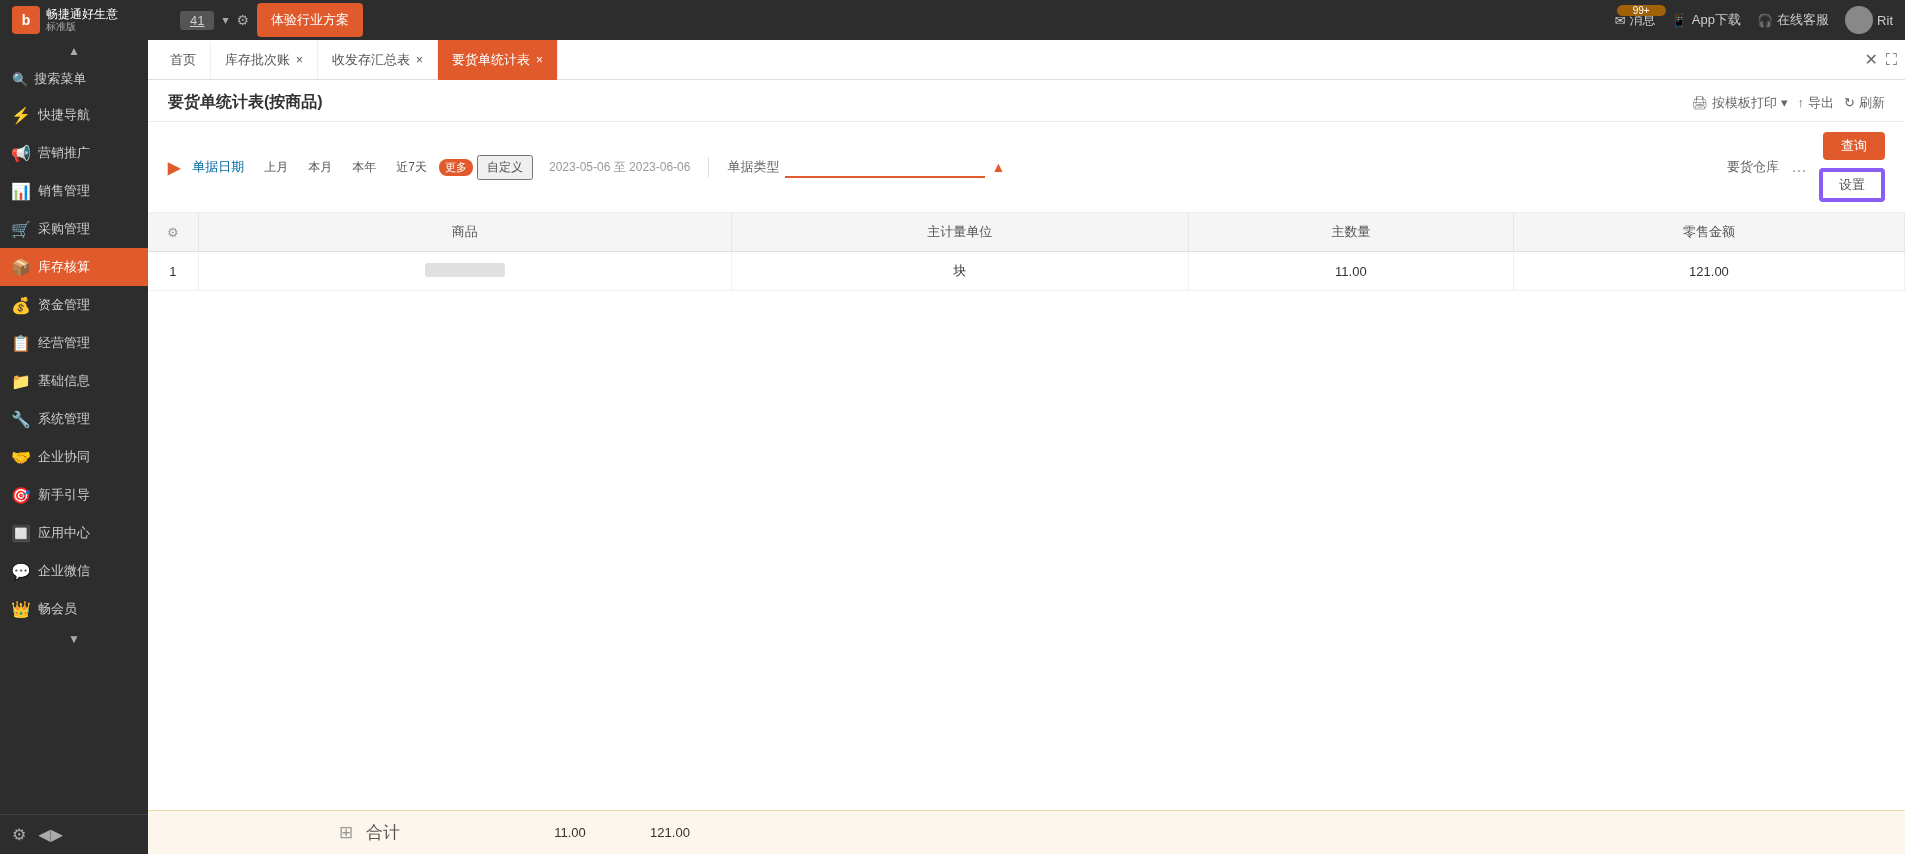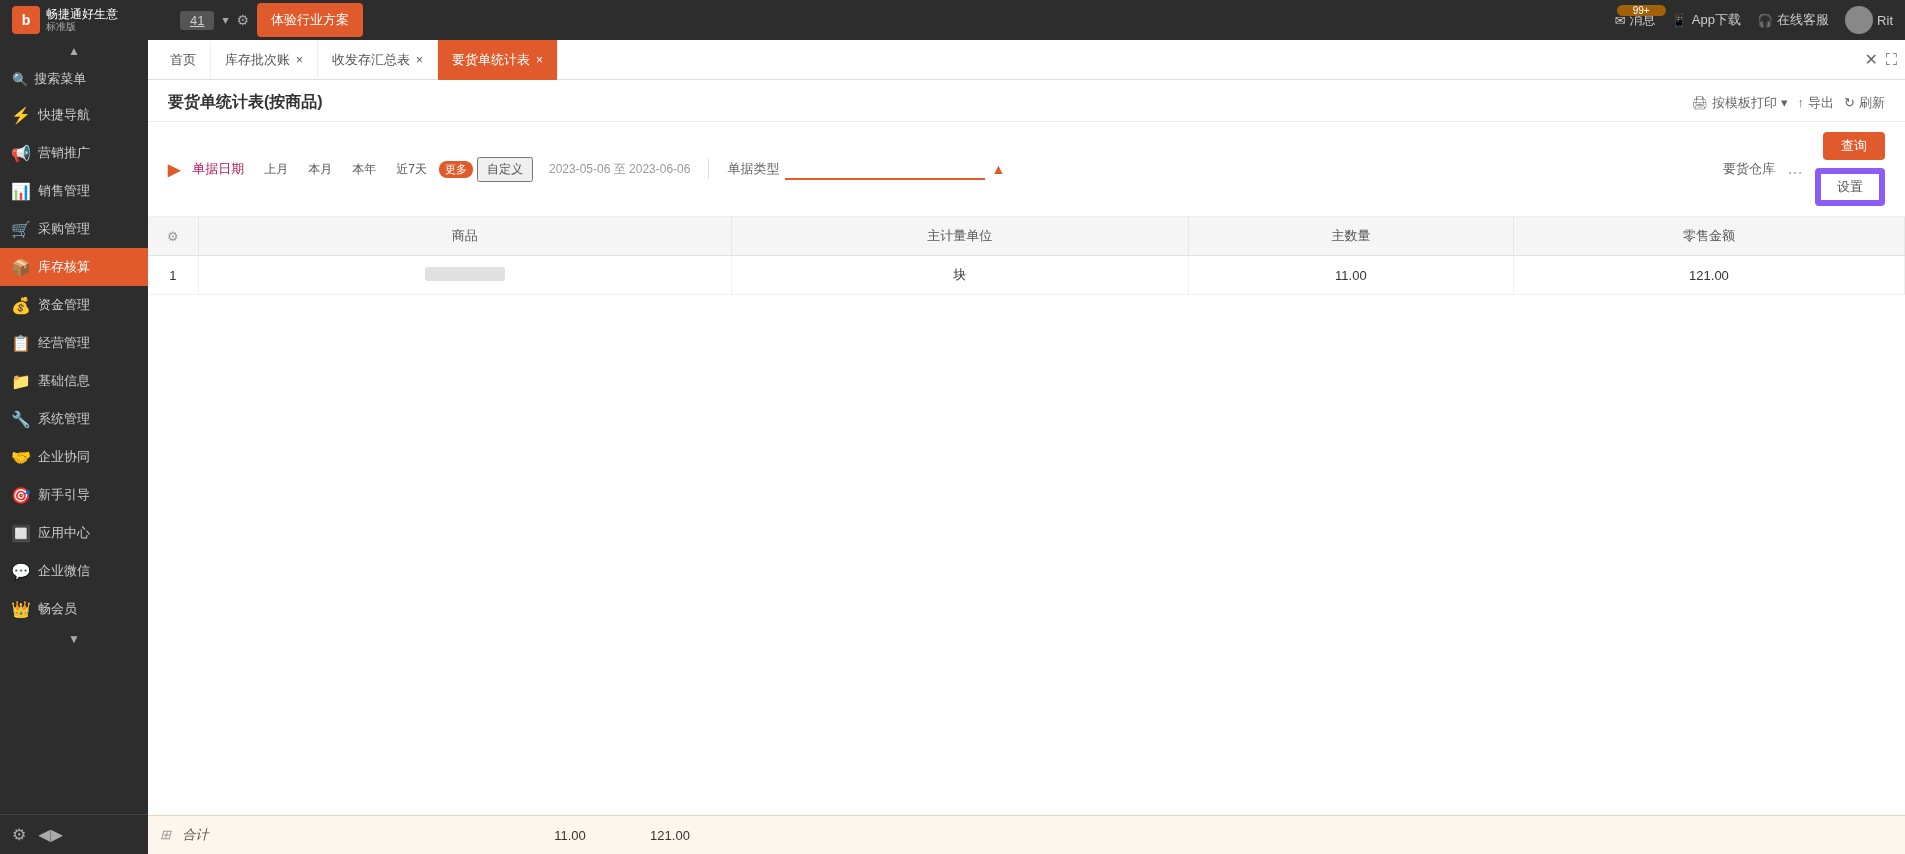--- a/index.html
+++ b/index.html
@@ -58,54 +58,54 @@
     .page-header { display: flex; align-items: center; justify-content: space-between; padding: 12px 20px 8px 20px; background: #fff; border-bottom: 1px solid #eee; flex-shrink: 0; }
     .page-title { font-size: 16px; font-weight: bold; color: #333; }
     .page-header-actions { display: flex; align-items: center; gap: 10px; }
     .print-btn { display: flex; align-items: center; gap: 4px; color: #666; font-size: 13px; cursor: pointer; }
     .export-btn { display: flex; align-items: center; gap: 4px; color: #666; font-size: 13px; cursor: pointer; }
     .refresh-btn { display: flex; align-items: center; gap: 4px; color: #666; font-size: 13px; cursor: pointer; }
 
     
     .filter-bar { display: flex; align-items: center; padding: 10px 20px; background: #fff; border-bottom: 1px solid #eee; flex-shrink: 0; gap: 12px; position: relative; }
     .filter-expand-btn { color: #e05a2b; cursor: pointer; font-size: 16px; font-weight: bold; }
-    .filter-label { font-size: 13px; color: #be185d; white-space: nowrap; }
+    .filter-label { font-size: 13px; color: #0369a1; white-space: nowrap; }
     .date-btns { display: flex; align-items: center; gap: 4px; }
     .date-btn { padding: 2px 8px; font-size: 12px; cursor: pointer; color: #555; border: none; background: none; }
     .date-btn-hot { background: #e05a2b; color: white; border-radius: 8px; padding: 1px 6px; font-size: 11px; cursor: pointer; }
     .date-custom { padding: 2px 8px; font-size: 12px; color: #555; cursor: pointer; }
     .date-range-text { font-size: 12px; color: #999; margin-left: 4px; }
     .filter-divider { width: 1px; height: 20px; background: #ddd; margin: 0 6px; }
     .filter-select-area { display: flex; align-items: center; gap: 6px; flex: 1; position: relative; }
     .filter-select-label { font-size: 13px; color: #666; white-space: nowrap; }
     .filter-select-input { border: none; border-bottom: 2px solid #e05a2b; outline: none; font-size: 13px; padding: 2px 4px; min-width: 200px; color: #333; }
     .filter-select-chevron { color: #e05a2b; cursor: pointer; font-size: 14px; }
     .warehouse-label { font-size: 13px; color: #666; margin-left: 20px; }
     .warehouse-dots { color: #999; cursor: pointer; }
     .filter-actions { display: flex; gap: 8px; margin-left: auto; }
     .query-btn { background: #e05a2b; color: white; border: none; padding: 5px 18px; border-radius: 4px; font-size: 13px; cursor: pointer; }
-    .settings-btn { border: 6px solid #8b5cf6; background: white; color: #555; padding: 4px 16px; border-radius: 4px; font-size: 13px; cursor: pointer; display: block; margin-top: 4px; }
+    .settings-btn { border: 4px solid #8b5cf6; background: white; color: #555; padding: 4px 16px; border-radius: 4px; font-size: 13px; cursor: pointer; display: block; margin-top: 4px; }
 
     
     .dropdown-menu { position: absolute; top: 100%; left: 580px; background: white; border: 1px solid #ddd; border-radius: 4px; box-shadow: 0 4px 12px rgba(0,0,0,0.15); z-index: 100; min-width: 200px; }
     .dropdown-item { padding: 10px 16px; font-size: 13px; cursor: pointer; color: #333; }
     .dropdown-item.selected { background: #fff0f0; color: #e05a2b; }
 
     
     .table-area { flex: 1; overflow: auto; position: relative; }
     table { width: 100%; border-collapse: collapse; font-size: 13px; }
     thead th { background: #f5f5f5; padding: 10px 12px; text-align: center; color: #555; font-weight: normal; border-bottom: 1px solid #e0e0e0; border-right: 1px solid #e8e8e8; white-space: nowrap; }
     thead th:first-child { width: 50px; }
     tbody td { padding: 10px 12px; text-align: center; color: #333; border-bottom: 1px solid #f0f0f0; border-right: 1px solid #f0f0f0; }
     .th-gear { cursor: pointer; color: #999; }
     .cell-blurred { background: #e0e0e0; border-radius: 3px; display: inline-block; width: 80px; height: 14px; }
 
     
     .table-footer { background: #fdf6ec; border-top: 1px solid #e8d8b0; padding: 10px 12px; display: flex; align-items: center; flex-shrink: 0; }
-    .footer-total-label { width: 240px; text-align: left; font-size: 13px; color: #555; font-style: italic; }
+    .footer-total-label { width: 240px; text-align: right; font-size: 17px; color: #555; }
     .footer-val { width: 100px; text-align: center; font-size: 13px; color: #333; }
   </style>
 </head>
 <body>
 
 <div class="top-header">
   <div class="logo-area">
     <div class="logo-icon">b</div>
     <div class="logo-text">
       <div>畅捷通好生意</div>

